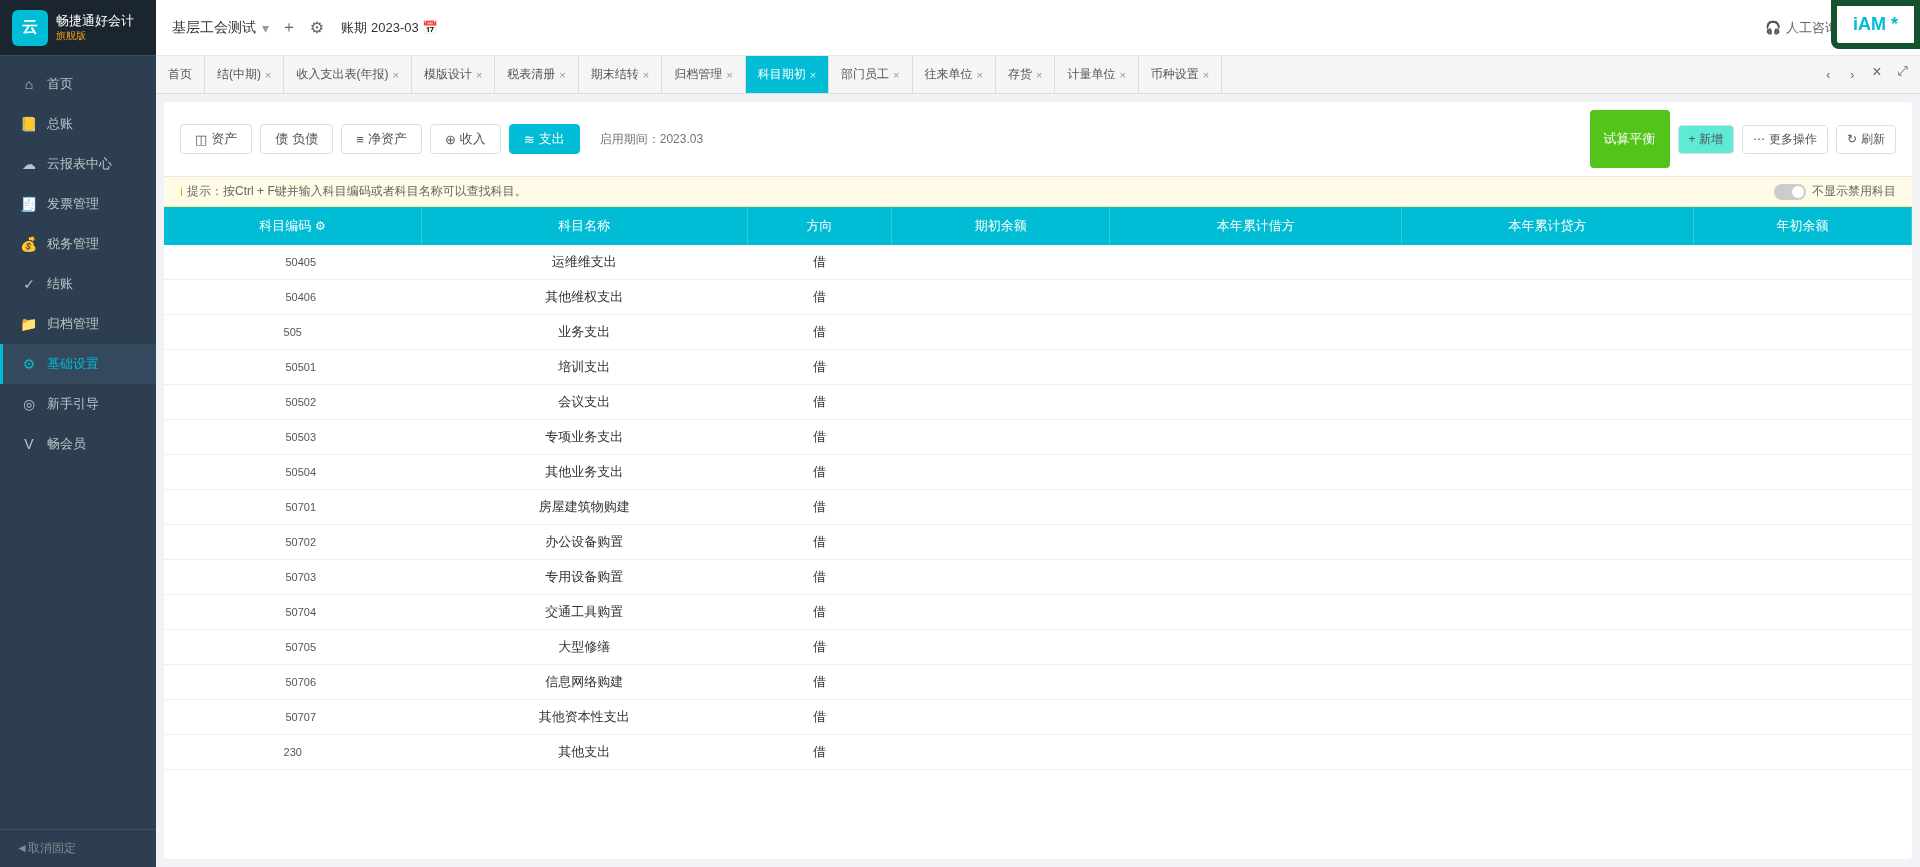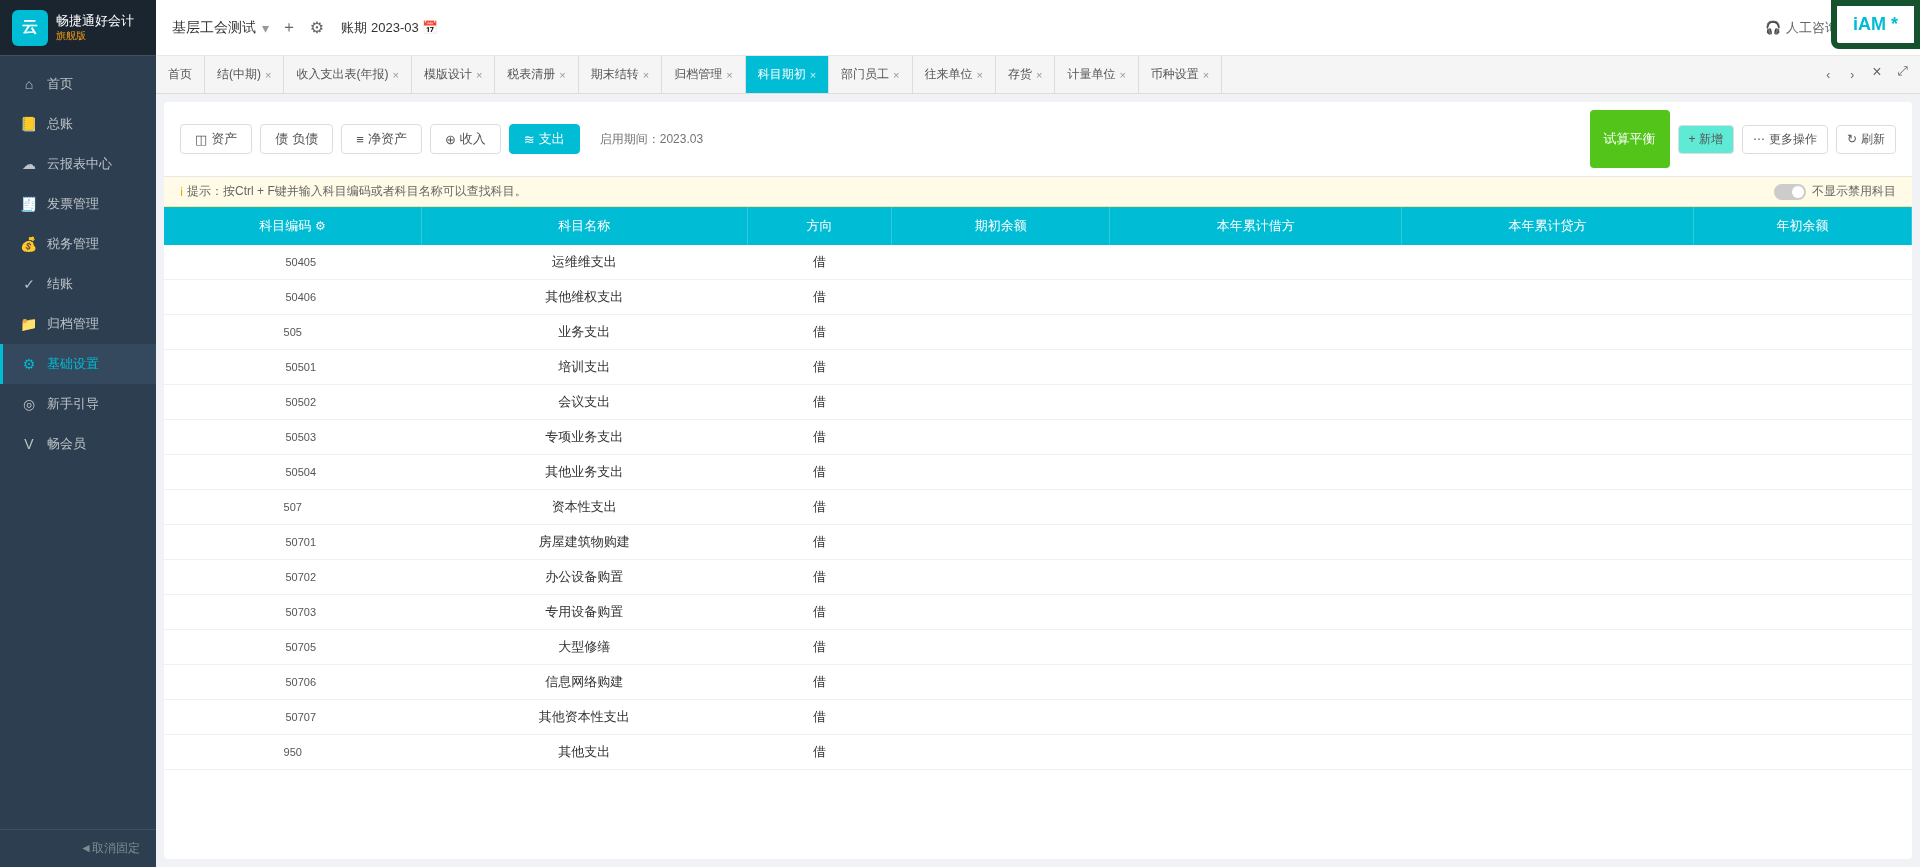--- a/index.html
+++ b/index.html
@@ -8,21 +8,21 @@
     
     .sidebar { width: 156px; background: #2c3e50; color: #fff; display: flex; flex-direction: column; flex-shrink: 0; height: 100%; }
     .sidebar-logo { display: flex; align-items: center; padding: 10px 12px; background: #1a252f; height: 56px; border-bottom: 1px solid #3d5166; }
     .sidebar-logo-icon { width: 36px; height: 36px; background: #00bcd4; border-radius: 6px; display: flex; align-items: center; justify-content: center; color: #fff; font-size: 16px; font-weight: bold; margin-right: 8px; flex-shrink: 0; }
     .sidebar-logo-text { font-size: 13px; color: #fff; line-height: 1.3; }
     .sidebar-logo-text .sub { font-size: 10px; color: #f39c12; }
     .sidebar-nav { flex: 1; overflow-y: auto; padding: 8px 0; }
     .sidebar-item { display: flex; align-items: center; padding: 10px 16px; cursor: pointer; color: #bdc3c7; font-size: 13px; border-left: 3px solid transparent; }
     .sidebar-item.active { background: #34495e; color: #00bcd4; border-left-color: #00bcd4; }
     .sidebar-item .nav-icon { width: 20px; height: 20px; margin-right: 8px; display: flex; align-items: center; justify-content: center; font-size: 14px; flex-shrink: 0; }
-    .sidebar-bottom { padding: 10px 16px; color: #7f8c8d; font-size: 12px; display: flex; align-items: center; cursor: pointer; border-top: 1px solid #3d5166; justify-content: flex-end; }
+    .sidebar-bottom { padding: 10px 16px; color: #7f8c8d; font-size: 12px; display: flex; align-items: center; cursor: pointer; border-top: 1px solid #3d5166; }
 
     
     .main { flex: 1; display: flex; flex-direction: column; overflow: hidden; }
 
     
     .topbar { height: 56px; background: #fff; display: flex; align-items: center; padding: 0 16px; border-bottom: 1px solid #e8e8e8; flex-shrink: 0; }
     .topbar-company { font-size: 14px; color: #333; display: flex; align-items: center; gap: 6px; cursor: pointer; }
     .topbar-company .dropdown-icon { color: #999; }
     .topbar-add { width: 24px; height: 24px; display: flex; align-items: center; justify-content: center; color: #666; cursor: pointer; font-size: 16px; margin-left: 8px; }
     .topbar-settings { width: 24px; height: 24px; display: flex; align-items: center; justify-content: center; color: #666; cursor: pointer; font-size: 16px; margin-left: 4px; }
@@ -351,29 +351,20 @@
             </tr>
             <tr class="child-row">
               <td class="code-cell">50504</td>
               <td>其他业务支出</td>
               <td>借</td>
               <td></td>
               <td></td>
               <td></td>
               <td></td>
             </tr>
-            <tr class="parent-row">
-              <td class="code-cell">507</td>
-              <td>资本性支出</td>
-              <td>借</td>
-              <td></td>
-              <td></td>
-              <td></td>
-              <td></td>
-            </tr>
             <tr class="child-row">
               <td class="code-cell">50701</td>
               <td>房屋建筑物购建</td>
               <td>借</td>
               <td></td>
               <td></td>
               <td></td>
               <td></td>
             </tr>
             <tr class="child-row">
@@ -388,20 +379,29 @@
             <tr class="child-row">
               <td class="code-cell">50703</td>
               <td>专用设备购置</td>
               <td>借</td>
               <td></td>
               <td></td>
               <td></td>
               <td></td>
             </tr>
             <tr class="child-row">
+              <td class="code-cell">50704</td>
+              <td>交通工具购置</td>
+              <td>借</td>
+              <td></td>
+              <td></td>
+              <td></td>
+              <td></td>
+            </tr>
+            <tr class="child-row">
               <td class="code-cell">50705</td>
               <td>大型修缮</td>
               <td>借</td>
               <td></td>
               <td></td>
               <td></td>
               <td></td>
             </tr>
             <tr class="child-row">
               <td class="code-cell">50706</td>
@@ -415,21 +415,21 @@
             <tr class="child-row">
               <td class="code-cell">50707</td>
               <td>其他资本性支出</td>
               <td>借</td>
               <td></td>
               <td></td>
               <td></td>
               <td></td>
             </tr>
             <tr class="parent-row">
-              <td class="code-cell">950</td>
+              <td class="code-cell">230</td>
               <td>其他支出</td>
               <td>借</td>
               <td></td>
               <td></td>
               <td></td>
               <td></td>
             </tr>
           </tbody>
       </table>
     </div>

